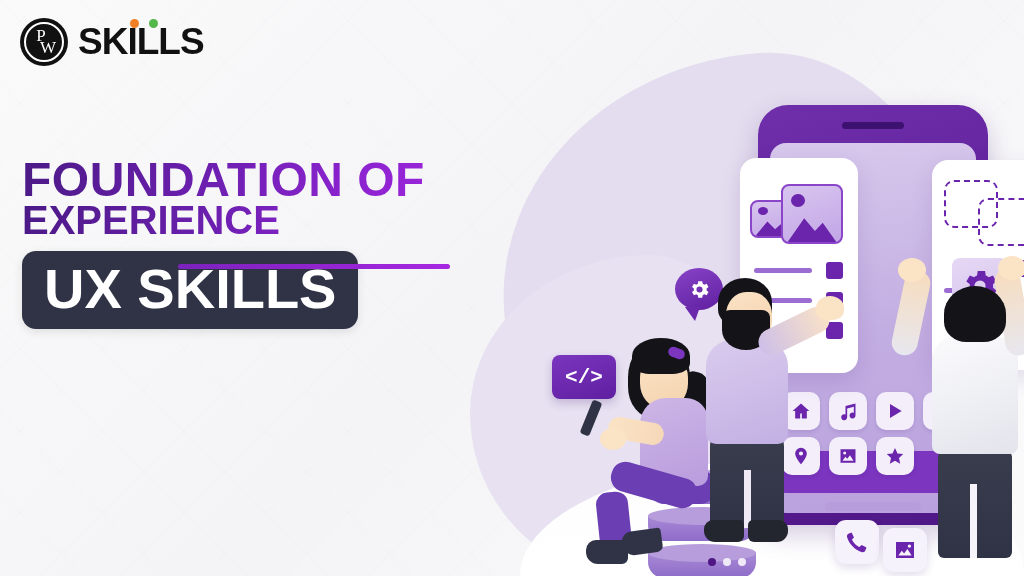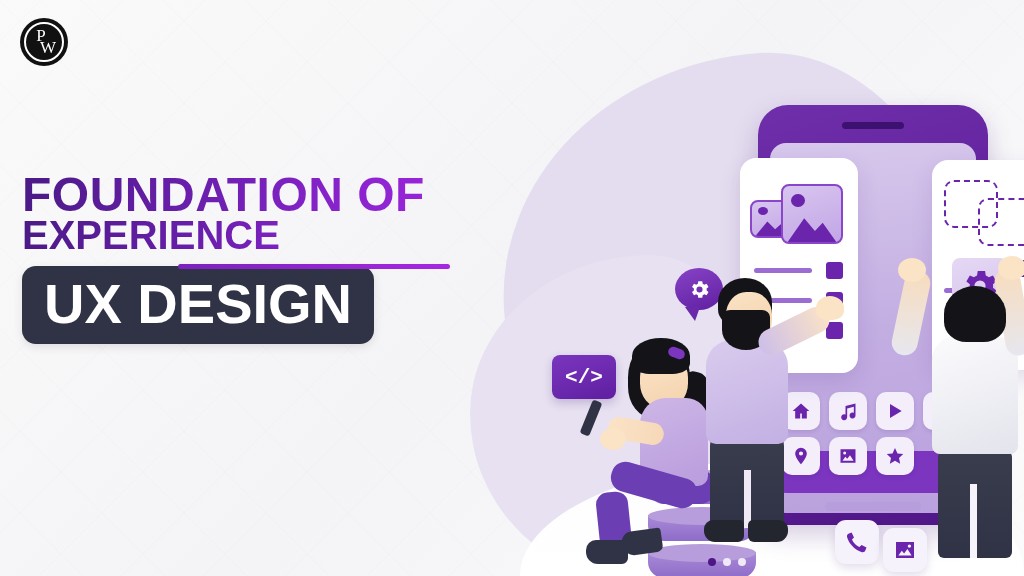--- a/index.html
+++ b/index.html
@@ -71,21 +71,21 @@
   .logo-word .txt{
     font-size:37px; font-weight:bold; letter-spacing:-1px; color:#111;
   }
   .logo-dot{
     position:absolute; width:9px; height:9px; border-radius:50%; top:-2px;
   }
   .dot-o{ background:#f07f25; left:52px;}
   .dot-g{ background:#53b84a; left:71px;}
 
   
-  .headline{ position:absolute; left:22px; top:171px; z-index:40; width:470px;}
+  .headline{ position:absolute; left:22px; top:156px; z-index:40; width:470px;}
   .h-line1{
     font-size:48px; font-weight:bold; letter-spacing:.5px; line-height:1;
     background:linear-gradient(100deg,#4b1a86 0%,#6b1fae 38%,#8b23cf 70%,#a526e0 100%);
     -webkit-background-clip:text; background-clip:text; color:transparent;
   }
   .h-line2{
     font-size:62px; font-weight:bold; letter-spacing:0px; line-height:1.02;
     margin-top:-2px;
     background:linear-gradient(100deg,#4b1a86 0%,#6b1fae 40%,#8f23d4 72%,#a826e2 100%);
     -webkit-background-clip:text; background-clip:text; color:transparent;
@@ -287,27 +287,32 @@
 <div class="bg-floor"></div>
 
 <div class="logo">
   <div class="logo-mark">
     <div class="ring"></div>
     <div class="pw">
       <span class="p">P</span>
       <span class="w">W</span>
     </div>
   </div>
+  <div class="logo-word">
+    <span class="logo-dot dot-o"></span>
+    <span class="logo-dot dot-g"></span>
+    <span class="txt">SKILLS</span>
+  </div>
 </div>
 
 <div class="headline">
   <div class="h-line1">FOUNDATION OF</div>
   <div class="h-line3">EXPERIENCE</div>
   <div class="badge">
-    <span class="badge-txt">UX DESIGN</span>
+    <span class="badge-txt">UX SKILLS</span>
   </div>
 </div>
 <div class="h-rule"></div>
 
 <div class="illus">
 
   <div class="phone">
     <div class="phone-speaker"></div>
     <div class="phone-screen"></div>
     <div class="phone-band"></div>

